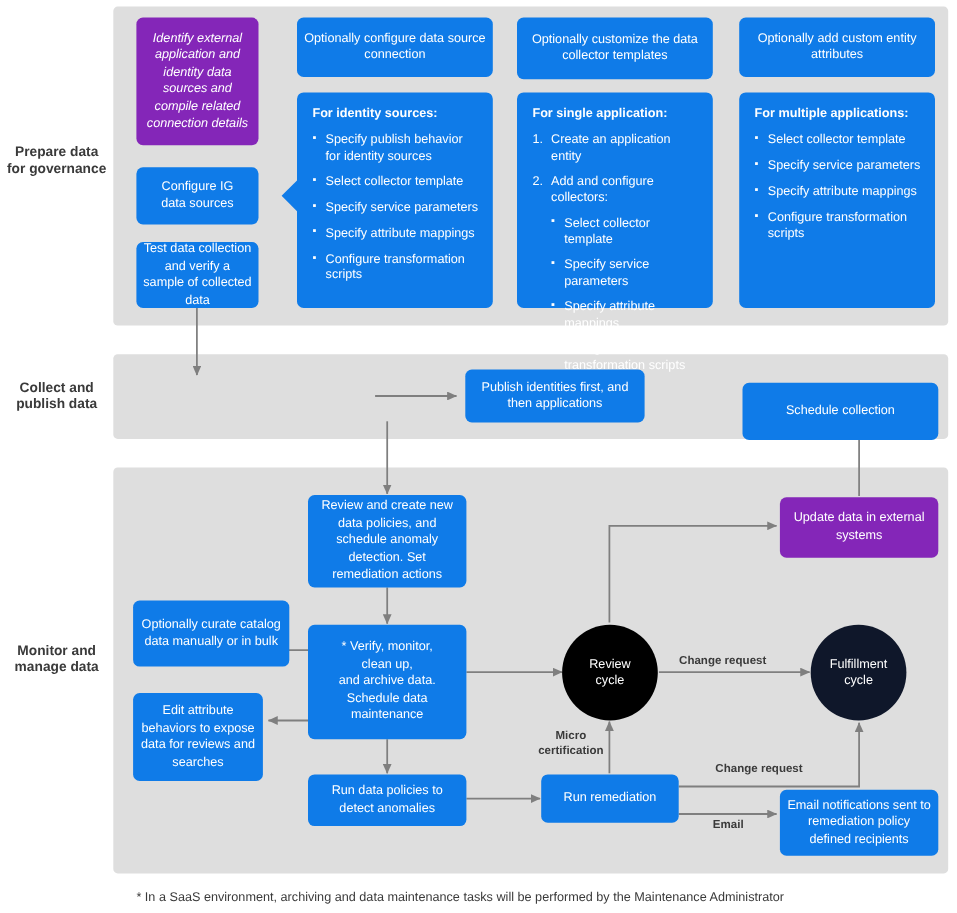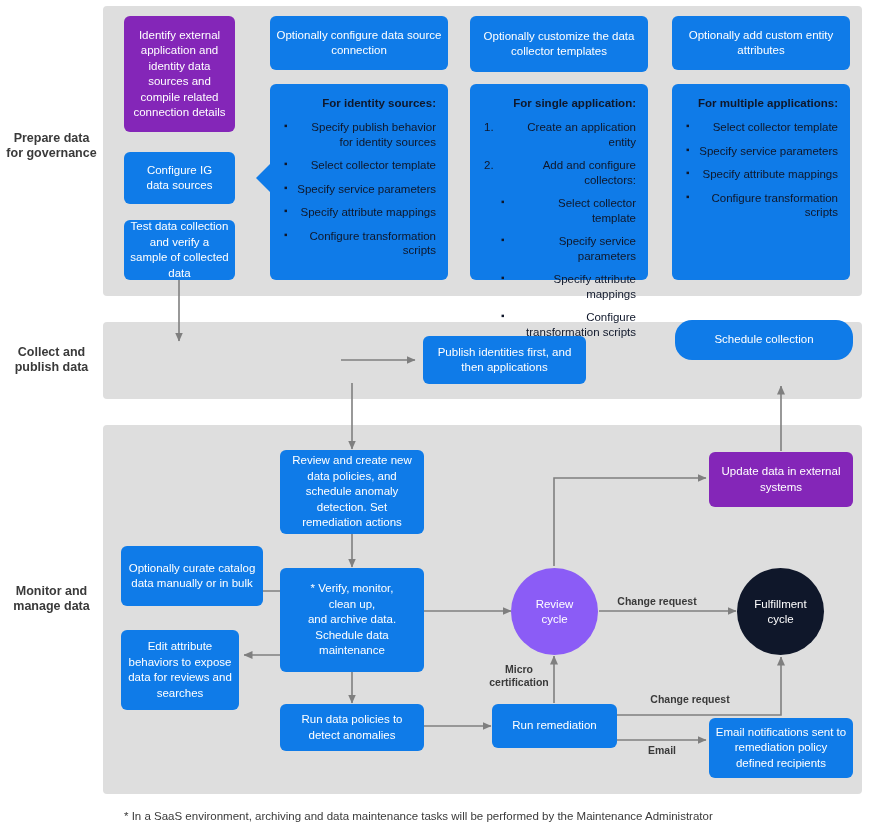--- a/index.html
+++ b/index.html
@@ -48,30 +48,29 @@
     border-radius: 50%;
     color: #ffffff;
     display: flex;
     align-items: center;
     justify-content: center;
     text-align: center;
     font-size: 11.5px;
     line-height: 15px;
     white-space: pre-line;
   }
-  .circle.magenta { background: #8b5cf6; }
+  .circle.magenta { background: #000000; }
   .circle.purple  { background: #0f172a; }
 
   .listbox {
     position: absolute;
     background: #0f7be8;
     border-radius: 6px;
-    color: #0f172a;
+    color: #ffffff;
     padding: 12px 12px 10px 14px;
-    text-align: right;
   }
   .listbox .lb-title {
     font-size: 11.5px;
     font-weight: bold;
     line-height: 15px;
     margin-bottom: 9px;
   }
   .listbox ul { list-style: none; }
   .listbox li {
     font-size: 11.5px;
@@ -174,21 +173,21 @@
     </g>
   </svg>
 
   <div class="stage-label" style="left:4px; top:131px; width:95px;">Prepare data
 for governance</div>
   <div class="stage-label" style="left:4px; top:345px; width:95px;">Collect and
 publish data</div>
   <div class="stage-label" style="left:4px; top:584px; width:95px;">Monitor and
 manage data</div>
 
-  <div class="node purple" style="left:124px; top:16px; width:111px; height:116px;">Identify external application and identity data sources and compile related connection details</div>
+  <div class="node purple" style="left:124px; top:16px; width:111px; height:116px;font-style:italic;">Identify external application and identity data sources and compile related connection details</div>
 
   <div class="node blue" style="left:124px; top:152px; width:111px; height:52px;">Configure IG
 data sources</div>
 
   <div class="node blue" style="left:124px; top:220px; width:111px; height:60px;">Test data collection and verify a sample of collected data</div>
 
   <div class="node blue" style="left:270px; top:16px; width:178px; height:54px;">Optionally configure data source connection</div>
 
   <div class="node blue" style="left:470px; top:16px; width:178px; height:56px;">Optionally customize the data collector templates</div>
 
@@ -225,21 +224,21 @@
       <li class="bullet">Select collector template</li>
       <li class="bullet">Specify service parameters</li>
       <li class="bullet">Specify attribute mappings</li>
       <li class="bullet">Configure transformation scripts</li>
     </ul>
   </div>
 
 
   <div class="node blue" style="left:423px; top:336px; width:163px; height:48px;">Publish identities first, and then applications</div>
 
-  <div class="node blue" style="left:675px; top:320px; width:178px; height:40px;border-radius:17px;">Schedule collection</div>
+  <div class="node blue" style="left:675px; top:348px; width:178px; height:52px;">Schedule collection</div>
 
   <div class="node blue" style="left:280px; top:450px; width:144px; height:84px;">Review and create new data policies, and  schedule anomaly detection. Set remediation actions</div>
 
   <div class="node blue" style="left:121px; top:546px; width:142px; height:60px;">Optionally curate catalog data manually or in bulk</div>
 
   <div class="node blue" style="left:121px; top:630px; width:118px; height:80px;">Edit attribute behaviors to expose data for reviews and searches</div>
 
   <div class="node blue" style="left:280px; top:568px; width:144px; height:104px;">* Verify, monitor,
 clean up,
 and archive data.

